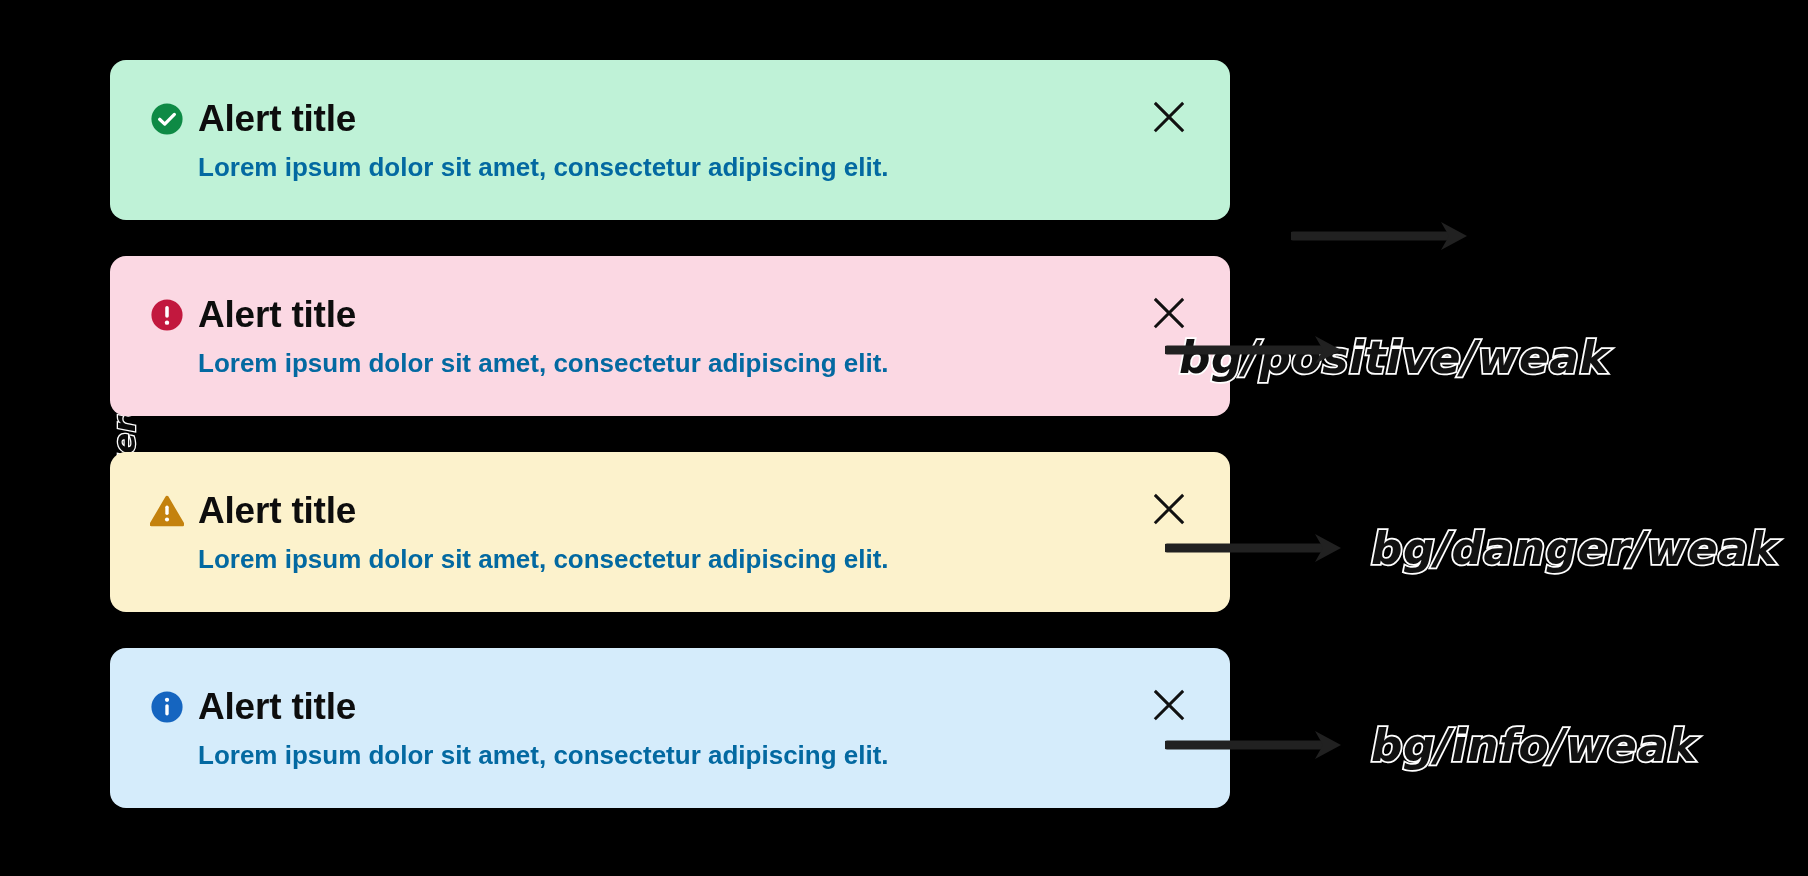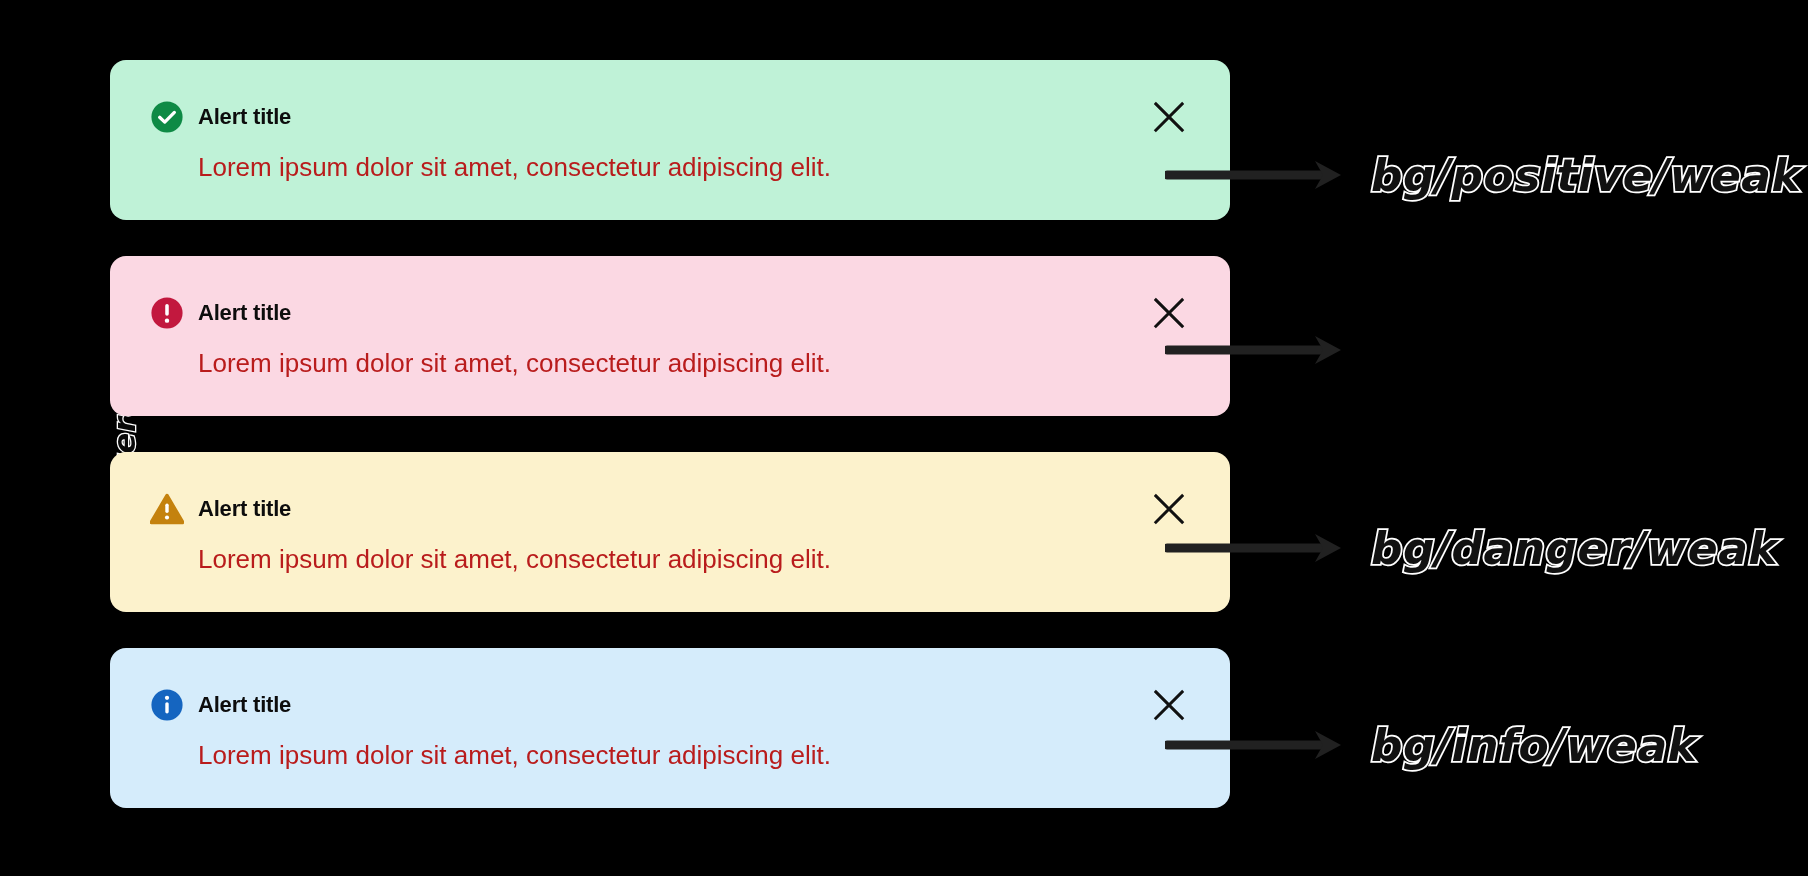--- a/index.html
+++ b/index.html
@@ -71,35 +71,35 @@
   }
 
   .alert-icon {
     width: 34px;
     height: 34px;
     flex: 0 0 34px;
     display: block;
   }
 
   .alert-title {
-    font-size: 22px;
+    font-size: 37px;
     font-weight: 700;
     color: #0d0d0d;
     line-height: 1;
     letter-spacing: -0.2px;
     white-space: nowrap;
   }
 
   .alert-body {
     position: absolute;
     left: 88px;
     top: 92px;
     font-size: 26px;
-    font-weight: 400;
-    color: #b91c1c;
+    font-weight: 700;
+    color: #0369a1;
     line-height: 1.2;
     white-space: nowrap;
   }
 
   .alert-close {
     position: absolute;
     right: 40px;
     top: 36px;
     width: 42px;
     height: 42px;
@@ -197,21 +197,21 @@
       <span class="alert-title">Alert title</span>
     </div>
     <div class="alert-body">Lorem ipsum dolor sit amet, consectetur adipiscing elit.</div>
     <svg class="alert-close" viewBox="0 0 24 24">
       <path d="M4.5 4.5 L19.5 19.5 M19.5 4.5 L4.5 19.5" stroke="#111111" stroke-width="1.7" stroke-linecap="square" fill="none"></path>
     </svg>
   </div>
 
 </div>
 
-<div class="annotation" id="anno-0" style="top: 140px;">
+<div class="annotation" id="anno-0" style="top: 140px; flex-direction: column;">
   <svg class="anno-arrow" viewBox="0 0 192 40">
     <path d="M2 20 H158" stroke="#212121" stroke-width="9" stroke-linecap="round" fill="none"></path>
     <path d="M150 6 L176 20 L150 34 L158 20 Z" fill="#212121"></path>
   </svg>
   <span class="anno-label">bg/positive/weak</span>
 </div>
 
 <div class="annotation" id="anno-1" style="top: 315px;">
   <svg class="anno-arrow" viewBox="0 0 192 40">
     <path d="M2 20 H158" stroke="#212121" stroke-width="9" stroke-linecap="round" fill="none"></path>

